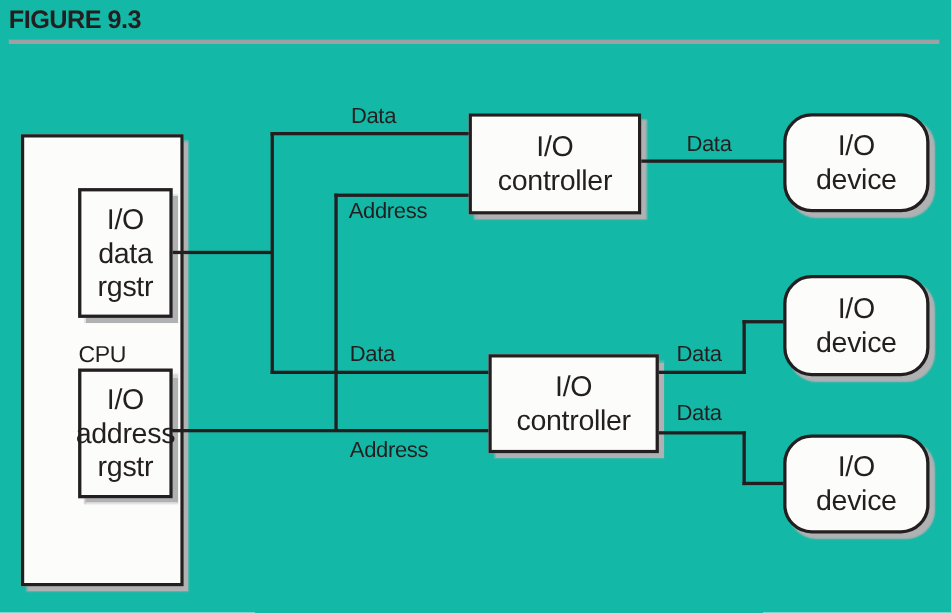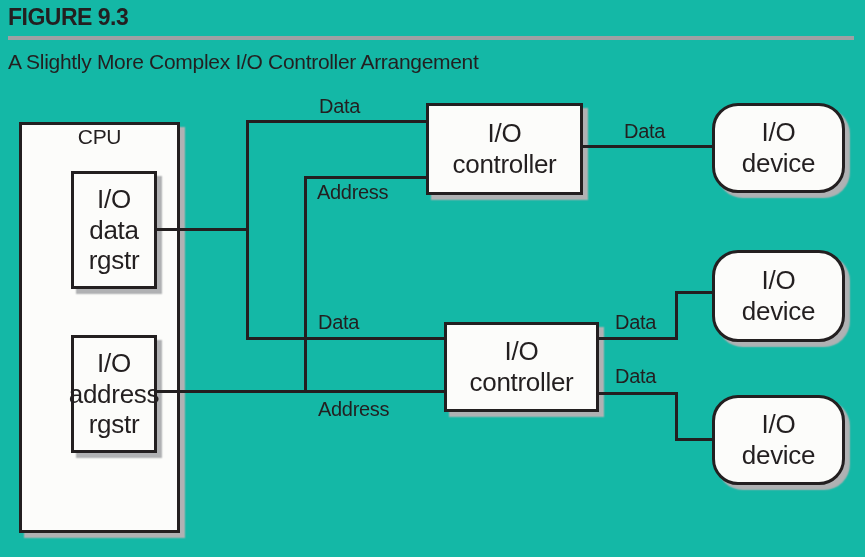--- a/index.html
+++ b/index.html
@@ -47,21 +47,21 @@
     align-items: center;
     justify-content: center;
     text-align: center;
   }
   .node .lbl {
     font-size: 26px;
     line-height: 1.18;
     letter-spacing: -0.3px;
     white-space: pre-line;
   }
-  .cpu-box      { left: 19px;  top: 122px; width: 161px; height: 411px; align-items: flex-start; }
+  .cpu-box      { left: 19px;  top: 122px; width: 148px; height: 411px; align-items: center; }
   .cpu-box .lbl { font-size: 21px; padding-bottom: 8px; }
   .reg-data     { left: 71px;  top: 171px; width: 86px;  height: 118px; }
   .reg-addr     { left: 71px;  top: 335px; width: 86px;  height: 118px; }
   .ctrl-1       { left: 426px; top: 103px; width: 157px; height: 92px; }
   .ctrl-2       { left: 444px; top: 322px; width: 155px; height: 90px; }
   .device       { border-radius: 26px; }
   .dev-1        { left: 712px; top: 103px; width: 133px; height: 90px; }
   .dev-2        { left: 712px; top: 250px; width: 133px; height: 92px; }
   .dev-3        { left: 712px; top: 395px; width: 133px; height: 90px; }
   
@@ -97,21 +97,20 @@
   .el-data-dev2   { left: 615px; top: 311px; }
   .el-data-dev3   { left: 615px; top: 365px; }
 </style>
 </head>
 <body>
 
 <div id="canvas">
 
   <div class="fig-label">FIGURE 9.3</div>
   <div class="fig-rule"></div>
-  <div class="fig-caption">A Slightly More Complex I/O Controller Arrangement</div>
 
   <div class="node cpu-box">
     <div class="lbl">CPU</div>
   </div>
   <div class="node reg-data">
     <div class="lbl">I/O
 data
 rgstr</div>
   </div>
   <div class="node reg-addr">

